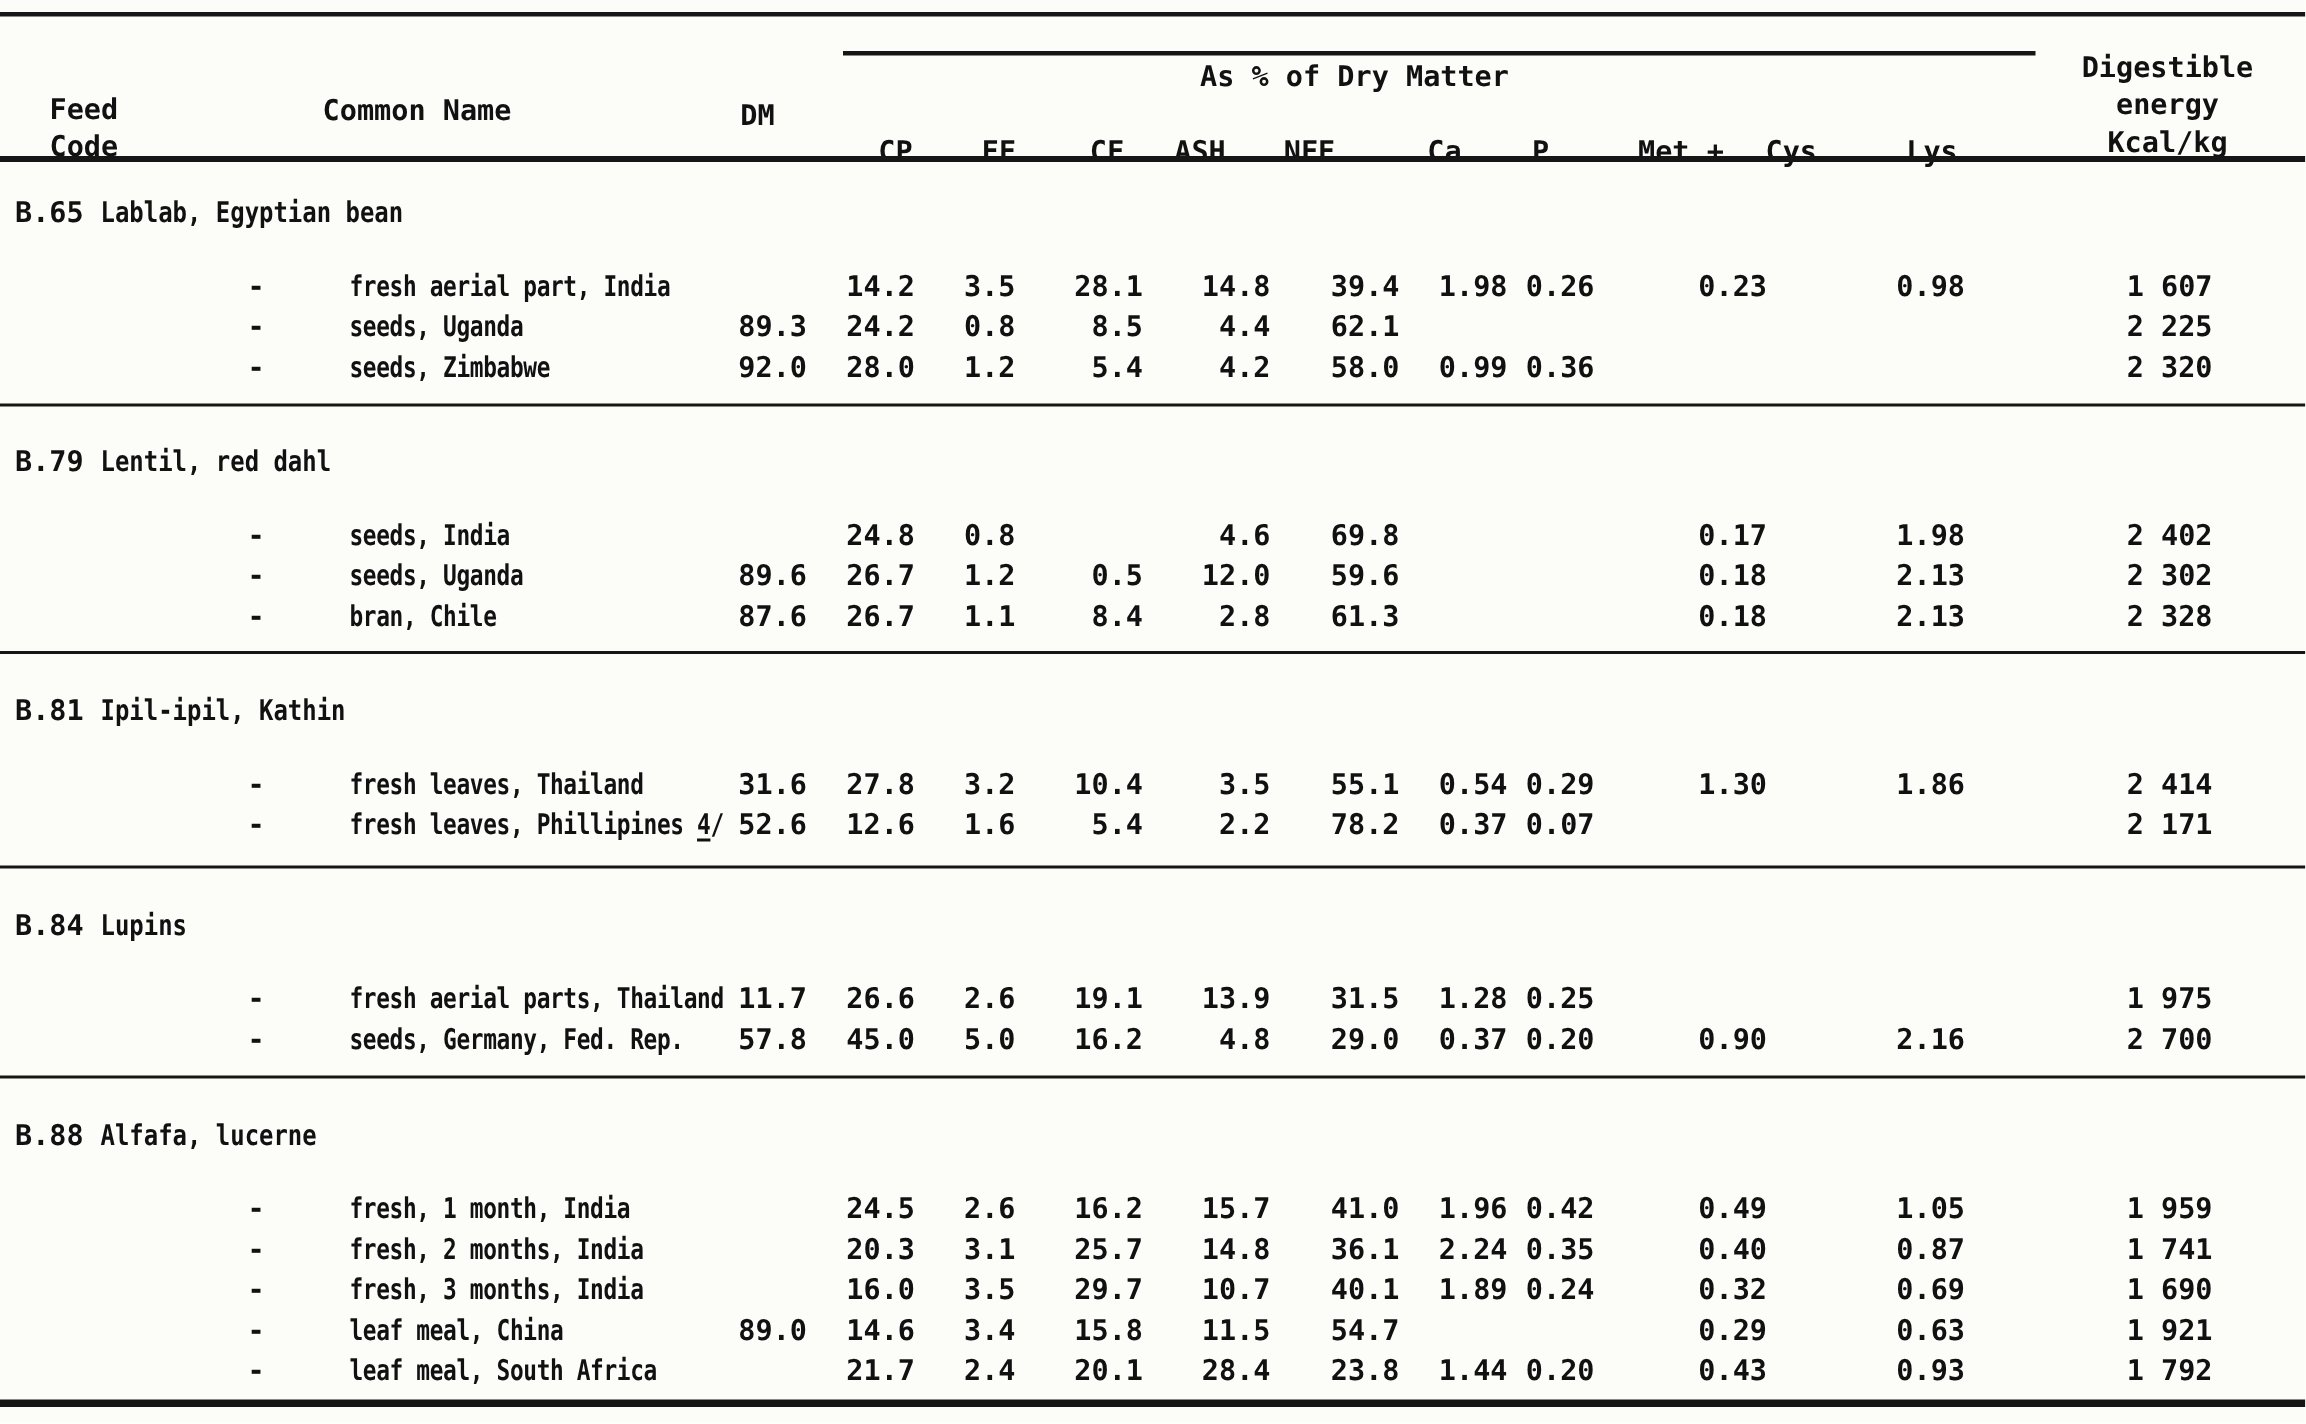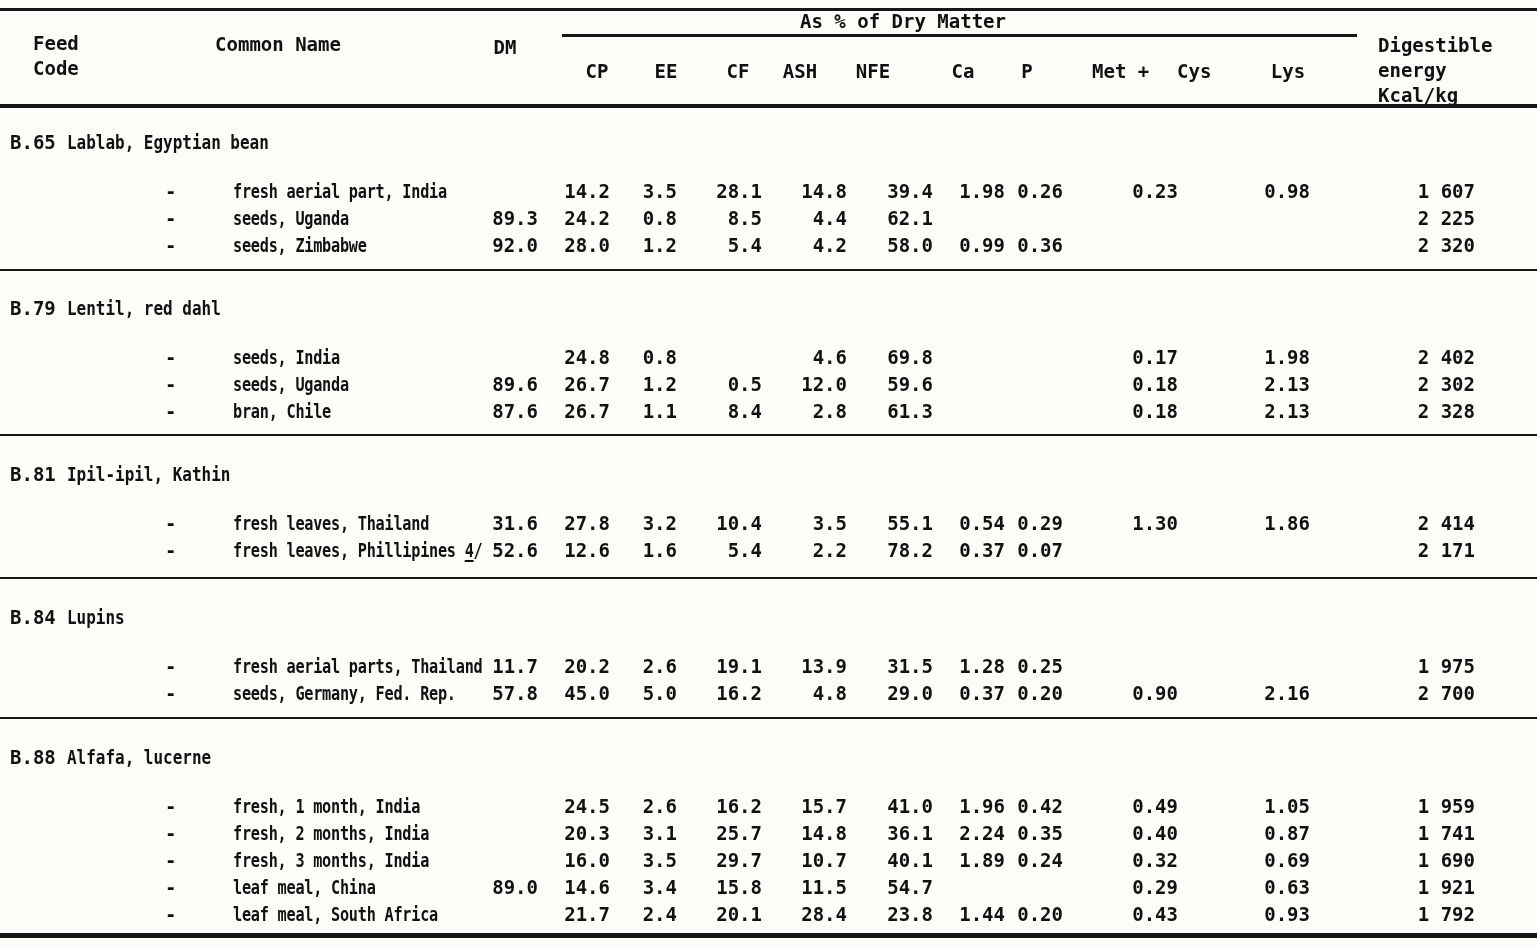--- a/index.html
+++ b/index.html
@@ -11,24 +11,24 @@
     font-family:"DejaVu Sans Mono","Liberation Mono",monospace;
     font-weight:700;
     font-size:19px;
     overflow:hidden;
   }
   .rule{position:absolute;left:0;right:0;background:#161616;}
   .rule-top{top:8px;height:3px;}
   .rule-hb{top:104px;height:4px;}
   .rule-bottom{top:933px;height:5px;}
   .sep{height:2px;}
-  .h{position:absolute;white-space:pre;line-height:20px;}
+  .h{position:absolute;white-space:pre;line-height:20px;margin-top:30px;}
   .cx{transform:translateX(-50%);}
   .group-underline{position:absolute;left:562px;top:34px;width:795px;height:3px;background:#161616;}
-  .h-energy{position:absolute;left:1378px;top:33px;width:134px;line-height:25px;}
+  .h-energy{position:absolute;left:1378px;top:33px;width:134px;text-align:center;line-height:25px;}
   .section{position:absolute;left:0;width:100%;}
   .sec-heading{position:absolute;left:0;top:0;height:27px;width:100%;}
   .sec-code{position:absolute;left:10px;white-space:pre;}
   .sec-name{position:absolute;left:67px;white-space:pre;display:inline-block;transform:scaleX(0.84);transform-origin:0 50%;}
   .sec-row{position:absolute;left:0;width:100%;height:27px;line-height:27px;}
   .dash{position:absolute;left:165px;}
   .desc{position:absolute;left:233px;white-space:pre;display:inline-block;transform:scaleX(0.80);transform-origin:0 50%;letter-spacing:-0.3px;}
   .desc u{text-decoration-thickness:2px;text-underline-offset:3px;}
   .cell{position:absolute;white-space:pre;line-height:27px;}
   .c-dm {right:999px;}
@@ -201,21 +201,21 @@
       <div class="rule sep" style="top: 577px;"></div>
       <div class="section" style="top: 606px;">
         <div class="sec-heading">
           <span class="sec-code">B.84</span>
           <span class="sec-name">Lupins</span>
         </div>
         <div class="sec-row" style="top: 47px;">
           <span class="dash">-</span>
           <span class="desc">fresh aerial parts, Thailand</span>
           <span class="cell c-dm">11.7</span>
-          <span class="cell c-cp">20.2</span>
+          <span class="cell c-cp">26.6</span>
           <span class="cell c-ee">2.6</span>
           <span class="cell c-cf">19.1</span>
           <span class="cell c-ash">13.9</span>
           <span class="cell c-nfe">31.5</span>
           <span class="cell c-ca">1.28</span>
           <span class="cell c-p">0.25</span>
           <span class="cell c-de">1 975</span>
         </div>
         <div class="sec-row" style="top: 74px;">
           <span class="dash">-</span>

